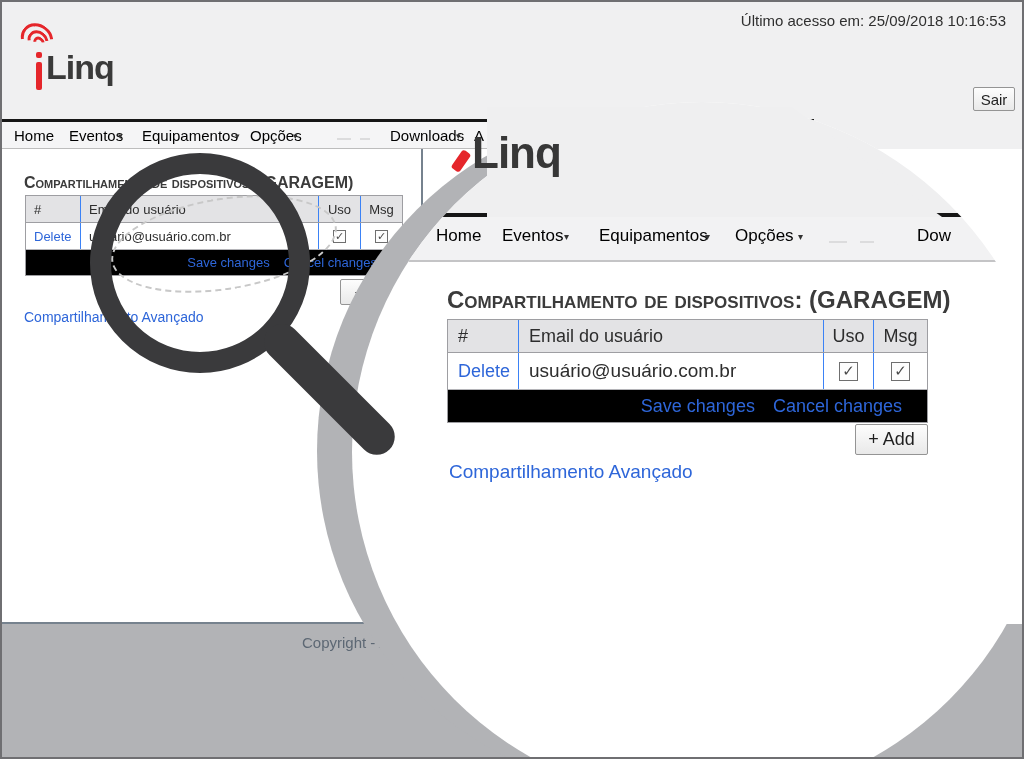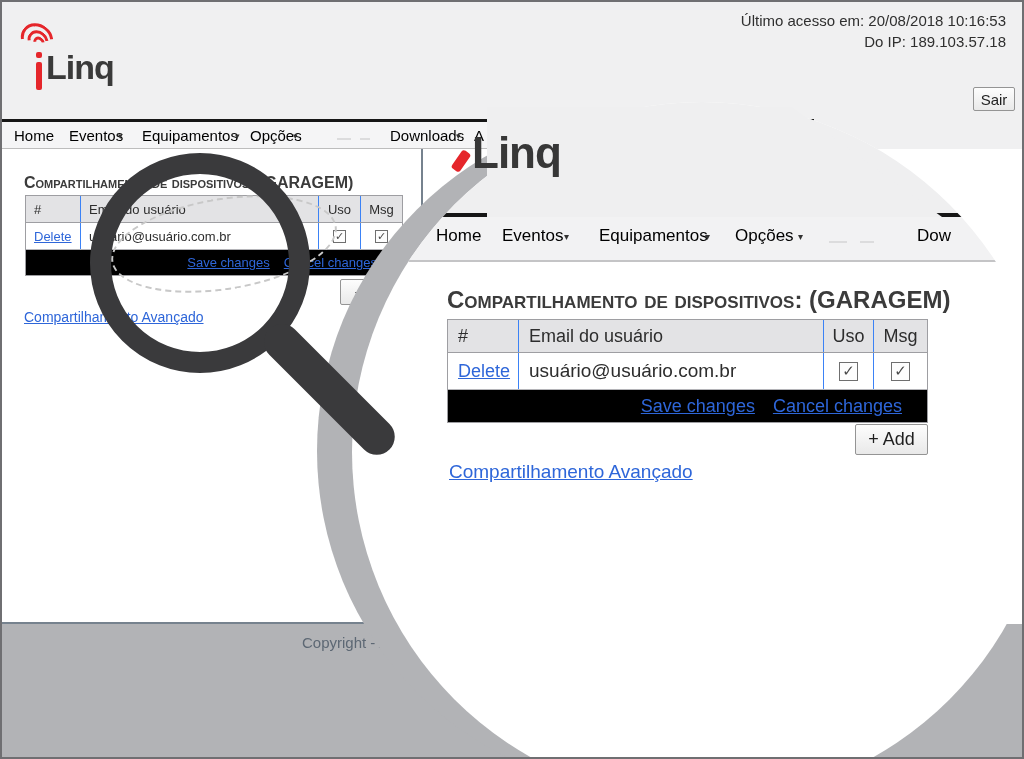--- a/index.html
+++ b/index.html
@@ -34,21 +34,21 @@
 
   
   .nav-sm{position:absolute;left:0;top:117px;width:812px;height:30px;background:#f5f5f6;
           border-top:3px solid #161616;border-bottom:1px solid #bdbdbd;}
   .nav-item{position:absolute;top:5px;font-size:15px;color:#000000;white-space:nowrap;}
   .caret{position:absolute;top:9px;font-size:9px;color:#333;}
   .dash{position:absolute;top:16px;height:2px;background:#dcdcdd;}
 
   
   .pg-heading{position:absolute;font-variant:small-caps;font-weight:600;color:#3b3b3b;white-space:nowrap;}
-  .lnk{color:#2e66d9;text-decoration:underline;white-space:nowrap;cursor:pointer;}
+  .lnk{color:#2e66d9;white-space:nowrap;cursor:pointer;}
   .tbl{position:absolute;border:1px solid #9e9ea2;background:#fff;}
   .trow{display:flex;}
   .tcell{border-left:1px solid #3b82f6;display:flex;align-items:center;overflow:hidden;}
   .tcell:first-child{border-left:none;}
   .thead .tcell{background:#e3e3e5;color:#2d2d2d;}
   .thead{border-bottom:1px solid #9e9ea2;}
   .tfoot{border-top:1px solid #b4b4b8;background:#000000;justify-content:flex-end;align-items:center;display:flex;}
   .cb{border:1px solid #6f6f6f;background:#fdfdfd;display:flex;align-items:center;justify-content:center;color:#4a4a4a;}
   .center{justify-content:center;}
 
@@ -91,22 +91,21 @@
   <div class="brand-sm">
     <span class="arc a1"></span>
     <span class="arc a2"></span>
     <span class="arc a3"></span>
     <span class="i-dot"></span>
     <span class="i-stem"></span>
     <span class="brand-txt-sm">Linq</span>
   </div>
 
   <div class="welcome">
-    <div>Último acesso em: 20/08/2018 10:16:53</div>
-    <div>Do IP: 189.103.57.18</div>
+    <div>Último acesso em: 25/09/2018 10:16:53</div>
   </div>
   <div class="btn sair">Sair</div>
 
   <div class="nav-sm">
     <span class="nav-item" style="left:12px">Home</span>
     <span class="nav-item" style="left:67px">Eventos</span>
     <span class="caret" style="left:116px">▾</span>
     <span class="nav-item" style="left:140px">Equipamentos</span>
     <span class="caret" style="left:233px">▾</span>
     <span class="nav-item" style="left:248px">Opções</span>

